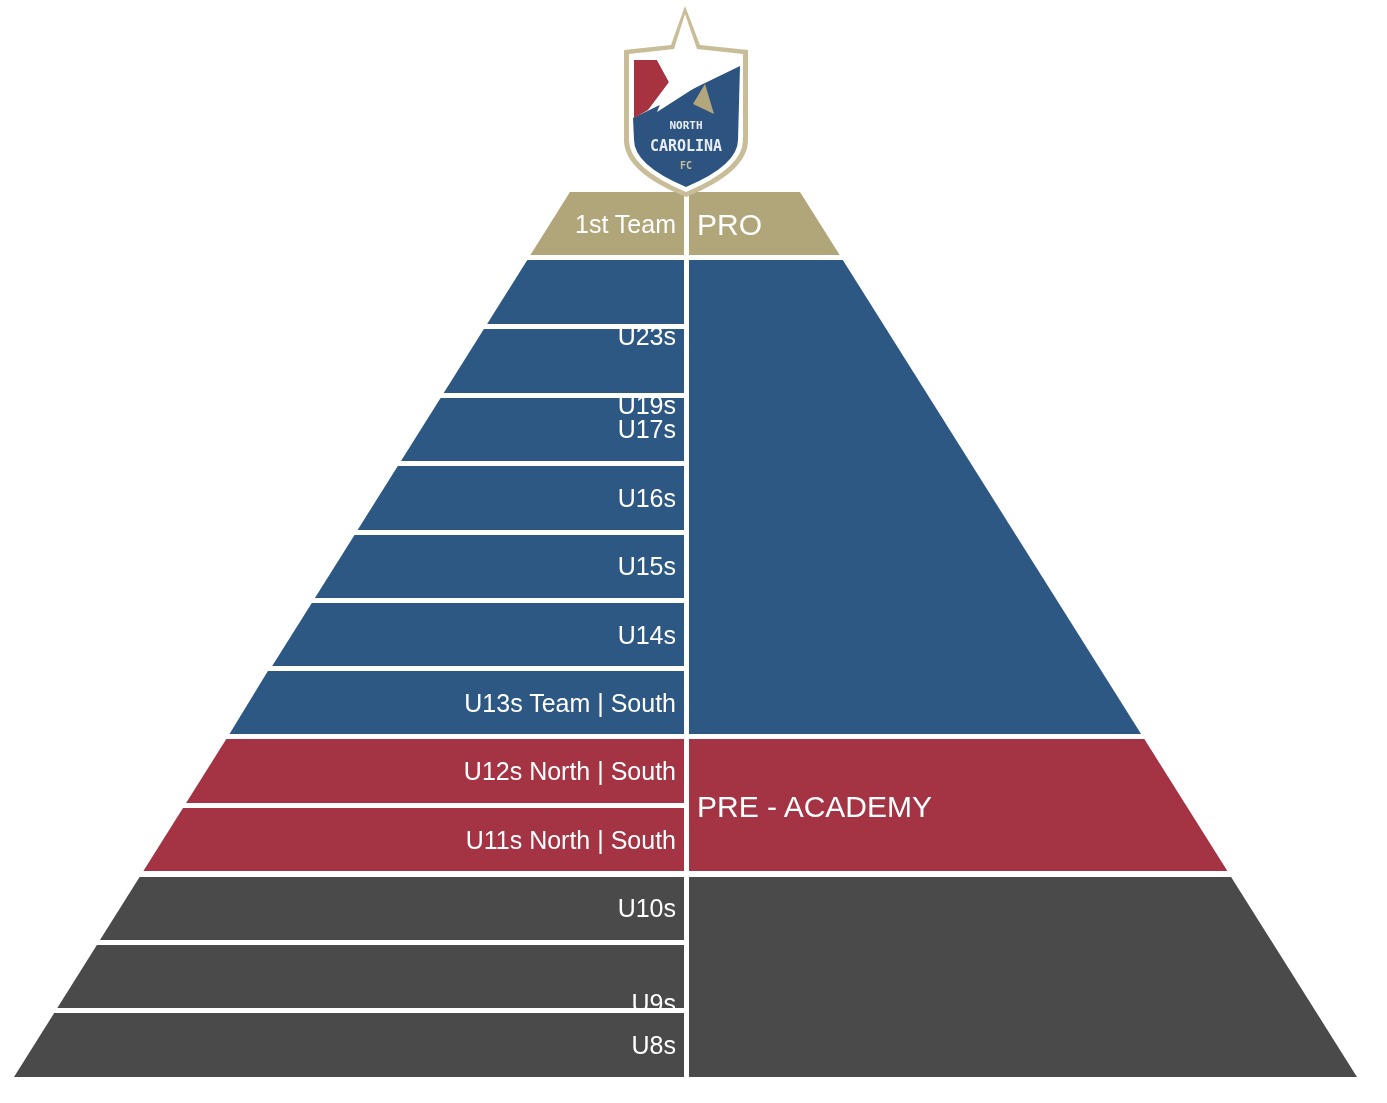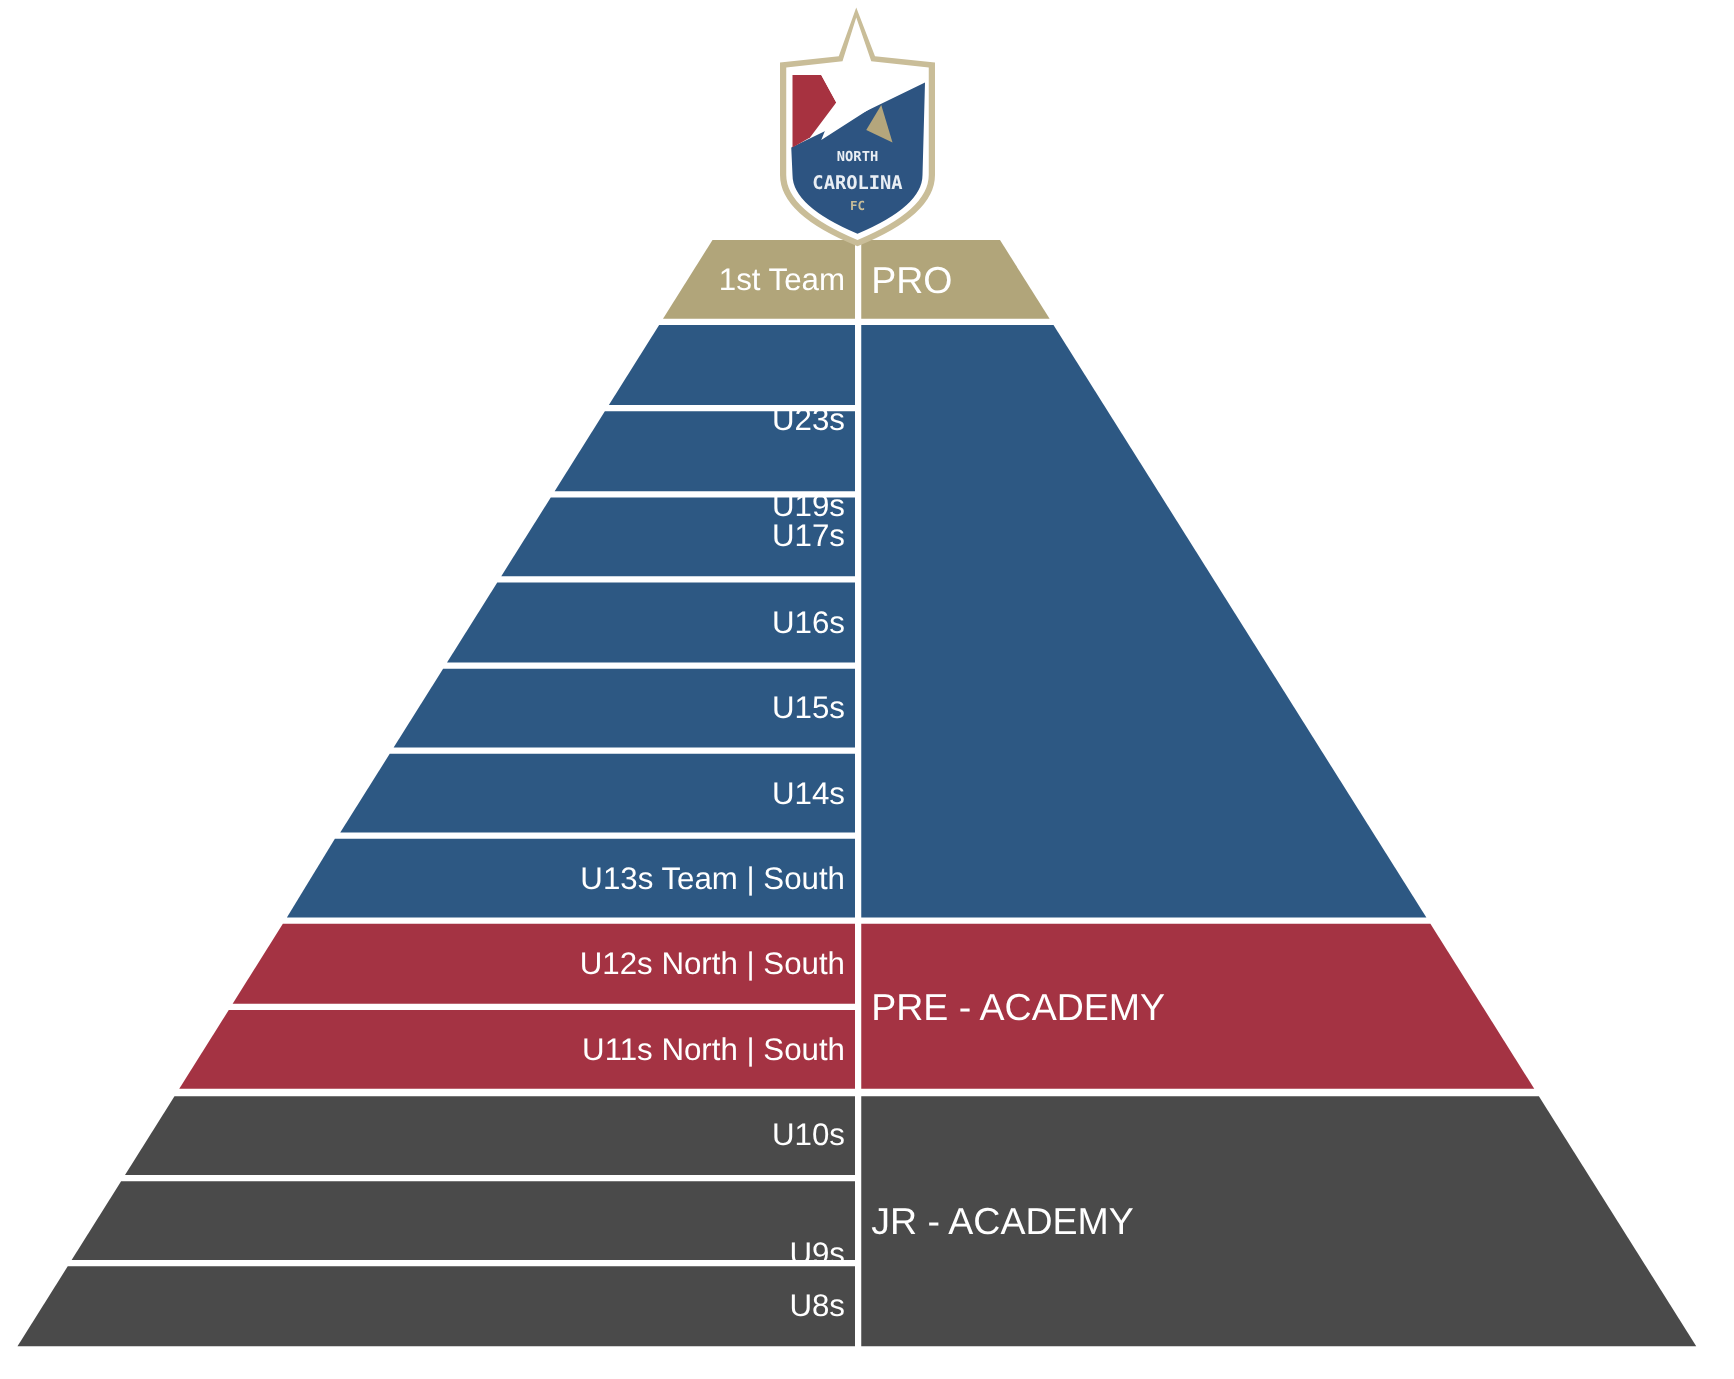--- a/index.html
+++ b/index.html
@@ -72,14 +72,13 @@
   <div class="lbl left-lbl" style="top:759px;">U12s North | South</div>
   <div class="lbl left-lbl" style="top:828px;">U11s North | South</div>
 
   <div class="lbl left-lbl" style="top:896px;">U10s</div>
   <div class="lbl left-lbl" style="top:991px;">U9s</div>
   <div class="lbl left-lbl" style="top:1033px;">U8s</div>
 
   
   <div class="lbl right-lbl" style="top:210px;">PRO</div>
   <div class="lbl right-lbl" style="top:792px;">PRE - ACADEMY</div>
-  <div class="lbl right-lbl" style="top:963px;">JR - ACADEMY</div>
 </div>
 
 </body></html>

